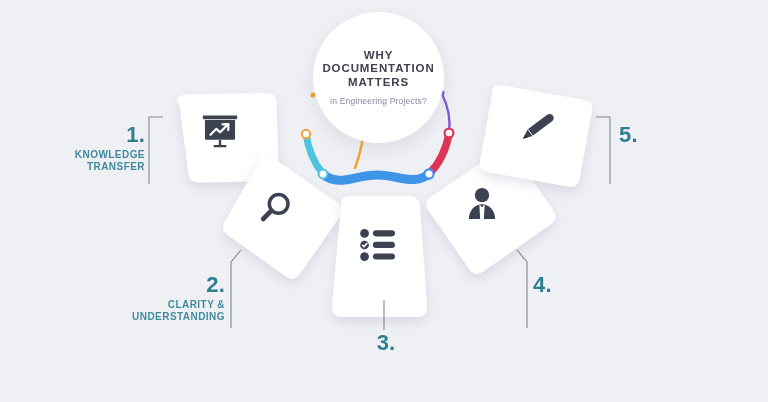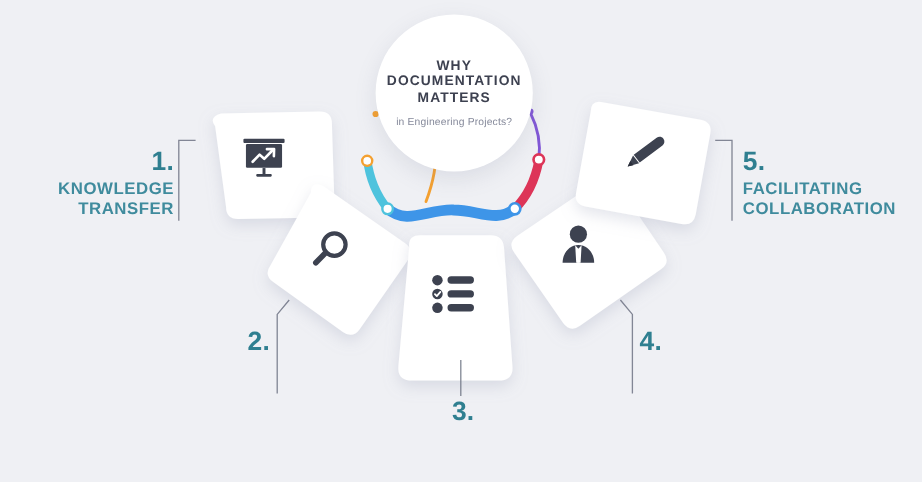--- a/index.html
+++ b/index.html
@@ -59,21 +59,21 @@
   .label .num{
     display:block;
     font-size:22px;
     font-weight:bold;
     color:#2f7f90;
     letter-spacing:.2px;
     margin-bottom:1px;
   }
   .label .txt{
     display:block;
-    font-size:14px;
+    font-size:10px;
     font-weight:bold;
     letter-spacing:.45px;
     text-transform:uppercase;
     white-space:pre-line;
     color:#3f8b9d;
   }
   .label.right-align{text-align:right;}
   .label.left-align{text-align:left;}
   .label.center-align{text-align:center;}
 
@@ -224,29 +224,29 @@
   </div>
 
   <div class="label right-align" id="lbl1">
     <span class="num">1.</span>
     <span class="txt">KNOWLEDGE
 TRANSFER</span>
   </div>
 
   <div class="label right-align" id="lbl2">
     <span class="num">2.</span>
+    <span class="txt">CLARITY &amp;
+UNDERSTANDING</span>
   </div>
 
   <div class="label center-align" id="lbl3">
     <span class="num">3.</span>
   </div>
 
   <div class="label left-align" id="lbl4">
     <span class="num">4.</span>
   </div>
 
   <div class="label left-align" id="lbl5">
     <span class="num">5.</span>
-    <span class="txt">FACILITATING
-COLLABORATION</span>
   </div>
 
 </div>
 
 </body></html>

